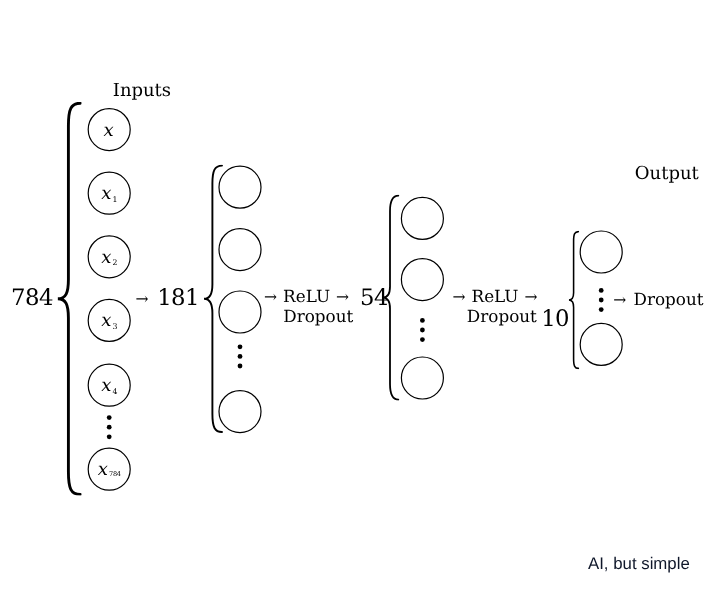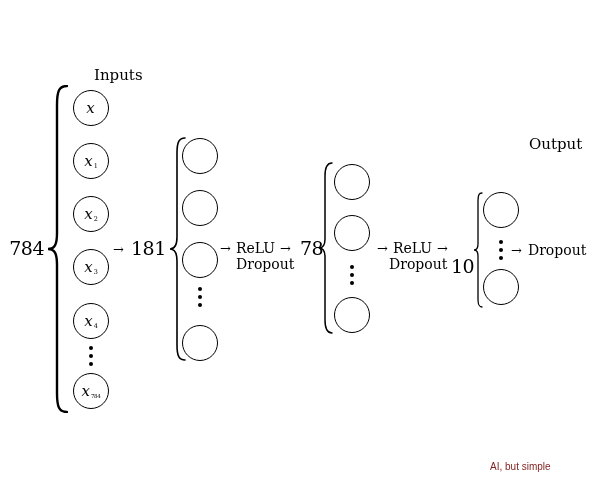--- a/index.html
+++ b/index.html
@@ -20,21 +20,21 @@
   .node.thin{border-width:1.2px;}
   .nlabel{display:inline-flex;align-items:center;}
   .nbase{font-style:italic;font-size:15px;}
   .nsub{font-size:6.5px;transform:translateY(5px);margin-left:1px;letter-spacing:-0.3px;}
   .dots{position:absolute;display:flex;flex-direction:column;gap:3.6px;}
   .dot{width:4.4px;height:4.4px;border-radius:50%;background:#000;}
   .brace{stroke:#000;fill:none;stroke-linecap:round;}
   .actline{position:absolute;display:inline-flex;gap:5px;align-items:center;font-size:14px;}
   .softline{position:absolute;display:inline-flex;gap:6px;align-items:center;font-size:14px;}
   .watermark{
-    font-family:"Liberation Sans", sans-serif;font-size:10px;color:#7f1d1d;
+    font-family:"Liberation Sans", sans-serif;font-size:14px;color:#0f172a;
   }
 </style>
 </head>
 <body>
 
 <div class="canvas">
 
   <div class="abs side-label" style="left:70px;top:67px;margin-left:24px;">Inputs</div>
   <div class="abs side-label" style="left:529px;top:136px;">Output</div>
 
@@ -105,21 +105,21 @@
     </div>
   <div class="node thin" style="left:182px;top:325px;"></div>
 
   <div class="actline" style="left:220px;top:240px;">
     <span class="arrow">→</span>
     <span>ReLU</span>
     <span class="arrow">→</span>
   </div>
   <div class="abs small" style="left:236px;top:256px;">Dropout</div>
 
-  <div class="abs count" style="left:300px;top:238px;">78</div>
+  <div class="abs count" style="left:300px;top:238px;">54</div>
 
   <svg class="abs" style="left:319px;top:162px;" width="14" height="172" viewBox="0 0 14 172">
     <path class="brace" stroke-width="1.5" d="M13,1 C8,1 6,5 6,14 L6,77 C6,83 4,86 0,86 C4,86 6,89 6,95 L6,158 C6,167 8,171 13,171"></path>
   </svg>
 
   <div class="node thin" style="left:334px;top:164px;"></div>
   <div class="node thin" style="left:334px;top:215px;"></div>
   <div class="dots" style="left:350px;top:265px;">
       <div class="dot"></div>
       <div class="dot"></div>

